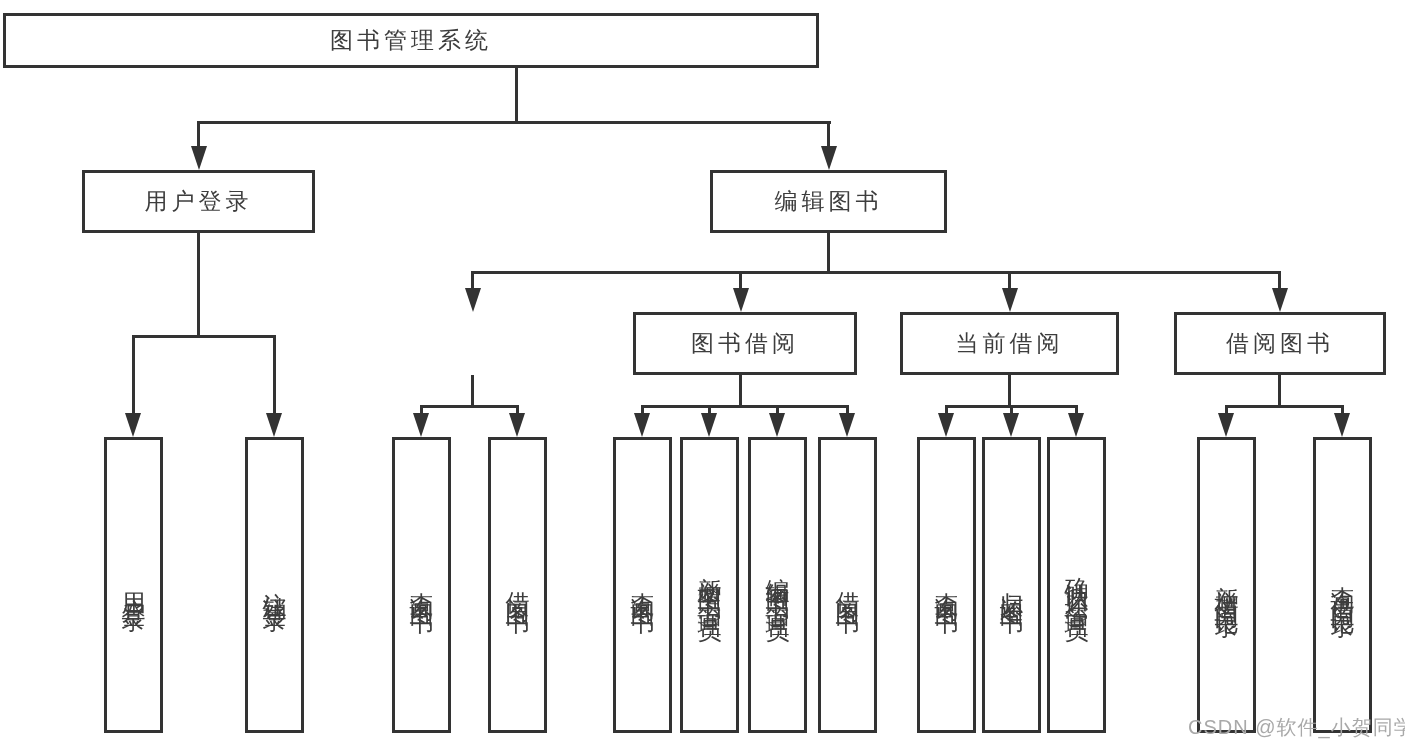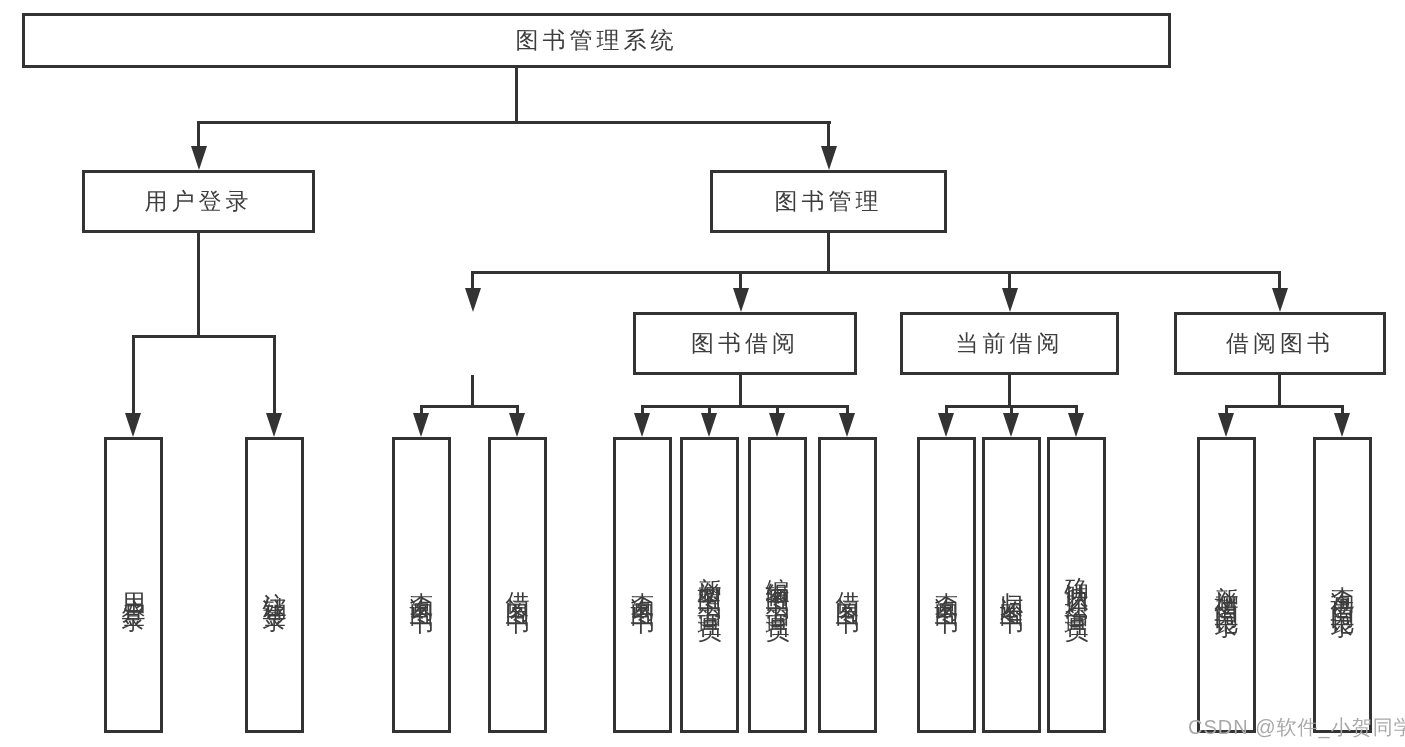--- a/index.html
+++ b/index.html
@@ -18,21 +18,21 @@
     font-size:24px;letter-spacing:6px;color:#3d3d3d;line-height:1;
   }
   
   .ln{position:absolute;background:#333333;}
   .arrow{
     position:absolute;width:0;height:0;
     border-left:8px solid transparent;border-right:8px solid transparent;
     border-top:24px solid #333333;
   }
   
-  .n-root{left:22px;top:13px;width:1149px;height:55px;}
+  .n-root{left:3px;top:13px;width:816px;height:55px;}
   .n-userlogin{left:82px;top:170px;width:233px;height:63px;}
   .n-bookmgmt{left:710px;top:170px;width:237px;height:63px;}
   .n-newrec{left:363px;top:312px;width:220px;height:63px;}
   .n-borrow{left:633px;top:312px;width:224px;height:63px;}
   .n-current{left:900px;top:312px;width:219px;height:63px;}
   .n-record{left:1174px;top:312px;width:212px;height:63px;}
   .vnode{top:437px;width:59px;height:296px;}
   .v1{left:104px;} .v2{left:245px;}
   .v3{left:392px;} .v4{left:488px;}
   .v5{left:613px;} .v6{left:680px;} .v7{left:748px;} .v8{left:818px;}
@@ -50,21 +50,21 @@
 <div class="canvas">
 
   <div class="node n-root">
     <span class="hlabel">图书管理系统</span>
   </div>
 
   <div class="node n-userlogin">
     <span class="hlabel">用户登录</span>
   </div>
   <div class="node n-bookmgmt">
-    <span class="hlabel">图书管理</span>
+    <span class="hlabel">编辑图书</span>
   </div>
 
   <div class="node n-borrow">
     <span class="hlabel">图书借阅</span>
   </div>
   <div class="node n-current">
     <span class="hlabel">当前借阅</span>
   </div>
   <div class="node n-record">
     <span class="hlabel">借阅图书</span>

